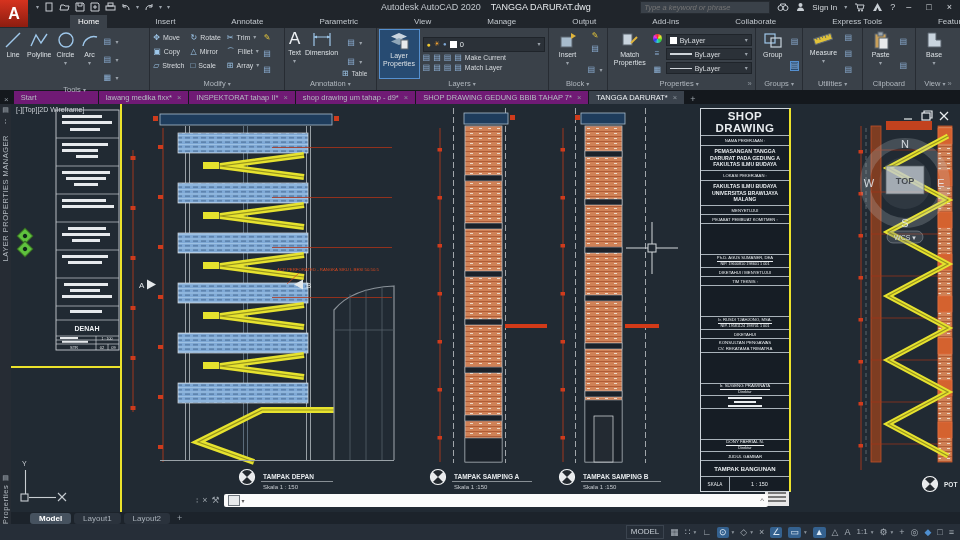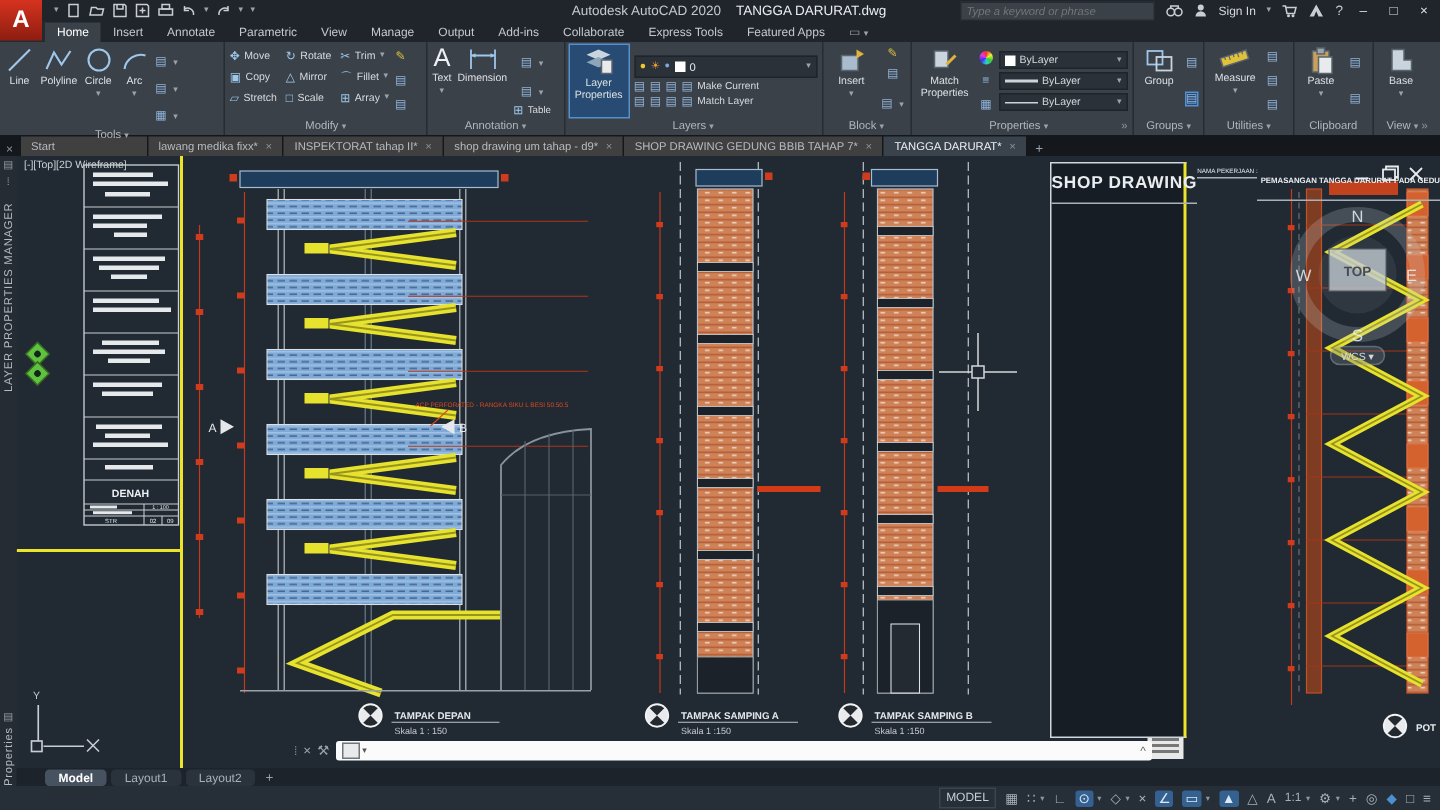--- a/index.html
+++ b/index.html
@@ -17,21 +17,21 @@
             font-size:9px;pointer-events:none;margin-left:12px;}
   #tb-title .prod{color:#c3c9cf;} #tb-title .doc{color:#e8ecef;}
   #tb-right{margin-left:auto;display:flex;align-items:center;gap:7px;padding-right:4px;z-index:35;}
   #searchbox{width:128px;height:11px;background:#3a4149;border:1px solid #262b31;display:flex;align-items:center;}
   #searchbox input{width:100%;background:transparent;border:none;outline:none;font-style:italic;
                    font-size:7.5px;color:#99a1a9;font-family:"Liberation Sans",sans-serif;padding:12px 3px;}
   .tb-ic{font-size:9px;color:#c8ced4;line-height:1;}
   .winbtn{font-size:9px;color:#d8dde2;padding:0 4px;}
   
   #ribbontabs{left:30px;top:14px;width:930px;height:14px;background:#20252b;display:flex;align-items:flex-end;z-index:29;}
-  .rtab{font-size:8px;color:#c3c9cf;padding:2px 8px 2px;white-space:nowrap;}
+  .rtab{font-size:8px;color:#c3c9cf;padding:2px 8px 2px;white-space:nowrap;margin-left:40px;}
   .rtab.active{background:#3a4149;color:#fff;}
   
   #ribbon{left:0;top:28px;width:960px;height:62px;background:#3a4149;display:flex;z-index:28;}
   .panel{border-right:1px solid #272c33;display:flex;flex-direction:column;padding:2px 3px 0;box-sizing:border-box;}
   .pbody{flex:1;display:flex;gap:4px;align-items:stretch;}
   .plabel{text-align:center;font-size:7.5px;color:#b0b7be;padding:1px 0 2px;white-space:nowrap;}
   .bigbtn{display:flex;flex-direction:column;align-items:center;justify-content:flex-start;
           font-size:7px;color:#dbe0e4;text-align:center;line-height:1.15;gap:1px;}
   .bigbtn svg{display:block;}
   .hl{background:#274b72;outline:1px solid #5590d0;}
@@ -42,34 +42,34 @@
   .chip{font-size:8px;color:#8fb3d9;line-height:1;}
   .lyrcol{display:flex;flex-direction:column;gap:2px;justify-content:center;}
   .lyrcombo{display:flex;align-items:center;gap:3px;background:#2b3138;border:1px solid #1f242a;height:13px;padding:0 3px;font-size:7.5px;}
   .sw{width:7px;height:7px;background:#fff;display:inline-block;}
   .lyrrow{display:flex;align-items:center;gap:3px;font-size:6.8px;color:#d6dade;}
   .proprow{display:flex;align-items:center;gap:3px;background:#2b3138;border:1px solid #1f242a;height:12px;padding:0 3px;font-size:7px;width:86px;box-sizing:border-box;}
   .wheel{width:9px;height:9px;border-radius:50%;background:conic-gradient(#e33,#ee3,#3c3,#3cc,#33e,#e3e,#e33);}
   .lineTh{flex:0 0 22px;height:2px;background:#cfd4d9;}
   
   #filebar{left:0;top:90px;width:960px;height:14px;background:#14181d;display:flex;align-items:flex-end;gap:1px;z-index:27;}
-  .ftab{background:#404040;color:#b4bbc2;font-size:7.5px;padding:2px 7px;display:flex;gap:5px;align-items:center;white-space:nowrap;}
+  .ftab{background:#701a75;color:#b4bbc2;font-size:7.5px;padding:2px 7px;display:flex;gap:5px;align-items:center;white-space:nowrap;}
   .ftab .x{color:#8d959d;font-size:7.5px;}
   .ftab.active{background:#3a424c;color:#eef1f4;}
   .fplus{color:#9aa2aa;font-size:9px;padding:0 5px;}
   
   #dock{left:0;top:104px;width:11px;height:420px;background:#262c34;z-index:26;display:flex;flex-direction:column;align-items:center;}
   .vtext{writing-mode:vertical-rl;transform:rotate(180deg);font-size:7.5px;color:#b4bbc2;letter-spacing:.5px;white-space:nowrap;}
   .dockic{font-size:7px;color:#9aa2aa;margin:2px 0;}
   
   #canvas{left:11px;top:104px;width:949px;height:408px;background:#212a33;z-index:1;}
   svg text{font-family:"Liberation Sans",sans-serif;}
   
   #tblock{left:700px;top:108px;width:88px;height:382px;background:#161d25;border:1px solid #cfd6dc;border-right:2px solid #ece32b;
-          z-index:5;display:flex;flex-direction:row;color:#e9edf0;box-sizing:content-box;}
+          z-index:5;display:flex;flex-direction:column;color:#e9edf0;box-sizing:content-box;}
   .tbrow{border-bottom:1px solid #a9b2ba;display:flex;flex-direction:column;align-items:center;justify-content:center;text-align:center;flex-shrink:0;}
   .sp{flex:1 1 auto;border-bottom:1px solid #a9b2ba;}
   .u{border-bottom:.5px solid #e9edf0;}
   #tbfrag{left:765px;top:490px;width:24px;height:16px;background:#e8e8e8;z-index:4;}
   #tbfrag div{height:2px;background:#777;margin:2px 3px;}
   
   #cmdbar{left:196px;top:492px;width:572px;height:16px;display:flex;align-items:center;gap:4px;z-index:6;}
   .cmdgrip{color:#8a9299;font-size:8px;} .cmdx{color:#9aa2aa;font-size:9px;} .cmdw{color:#9aa2aa;font-size:9px;}
   #cmdfield{flex:1;height:13px;background:#fbfbfb;border-radius:2px;display:flex;align-items:center;padding:0 4px;gap:2px;}
   .cmdic{width:10px;height:9px;border:1px solid #6f767d;background:#e8eaec;}

